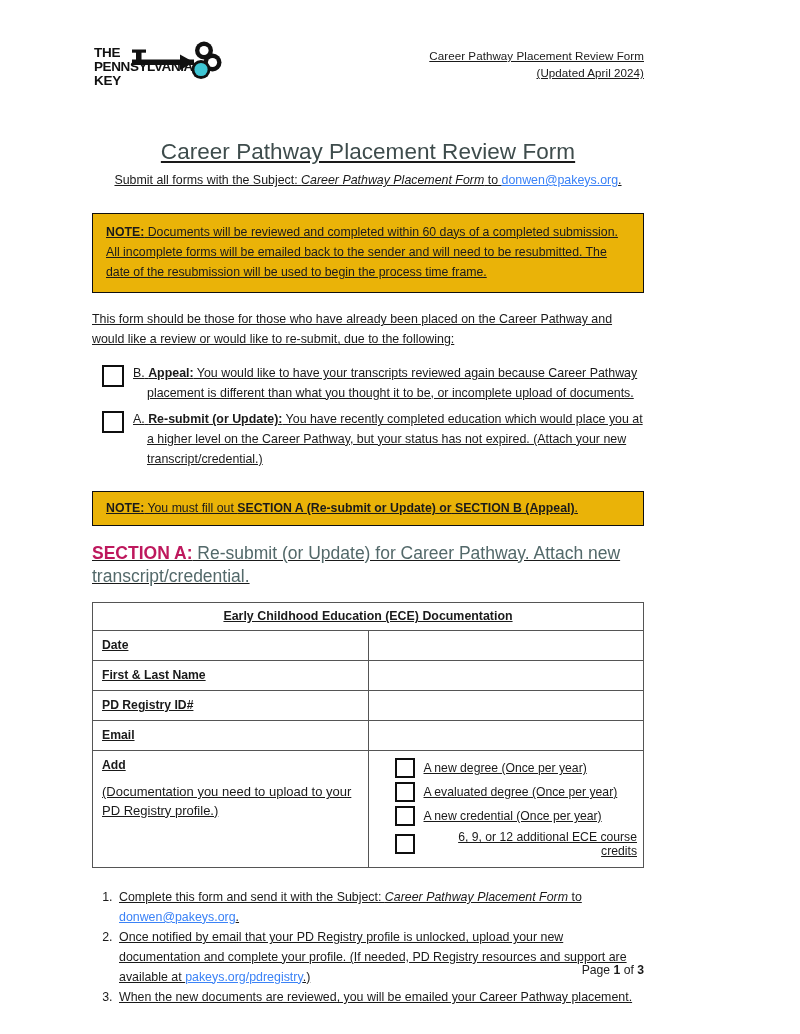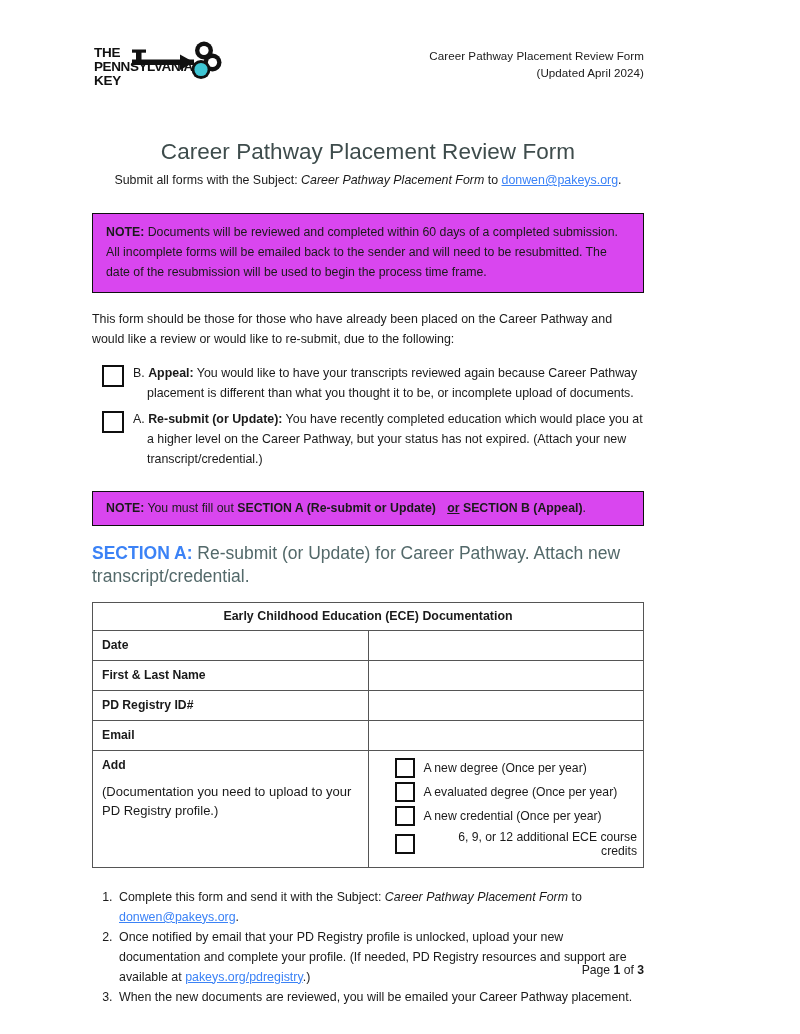--- a/index.html
+++ b/index.html
@@ -14,20 +14,21 @@
     color: #1a1a1a;
     position: relative;
     overflow: hidden;
   }
   .page {
     position: relative;
     width: 736px;
     height: 1034px;
     box-sizing: border-box;
     padding: 0 92px;
+    text-decoration: underline;
   }
 
   
   .header {
     display: flex;
     justify-content: space-between;
     align-items: flex-start;
     padding-top: 40px;
     height: 72px;
   }
@@ -64,33 +65,33 @@
   }
   .subtitle .ital { font-style: italic; }
   a.link, .link {
     color: #3b82f6;
     text-decoration: underline;
   }
 
   
   .note-box {
     border: 1.6px solid #0f0f0f;
-    background: #d946ef;
+    background: #eab308;
     font-size: 12.3px;
     line-height: 1.62;
     padding: 9px 13px 10px 13px;
     box-sizing: border-box;
   }
   .note-box.first { margin-top: 24px; }
   .note-box.second {
     margin-top: 22px;
     padding: 7px 13px 7px 13px;
     line-height: 1.5;
   }
-  .u { text-decoration: underline; margin-left: 8px; }
+  .u { text-decoration: underline; }
   b, strong { font-weight: bold; }
 
   
   .intro {
     font-size: 12.4px;
     line-height: 1.6;
     margin-top: 17px;
   }
 
   
@@ -121,21 +122,21 @@
 
   
   .section-head {
     margin-top: 16px;
     font-size: 17.5px;
     line-height: 1.36;
     color: #53696a;
   }
   .section-head .lead {
     font-weight: bold;
-    color: #3b82f6;
+    color: #be185d;
   }
 
   
   table.form {
     width: 100%;
     border-collapse: collapse;
     margin-top: 13px;
     table-layout: fixed;
     border: 1.7px solid #151515;
   }

